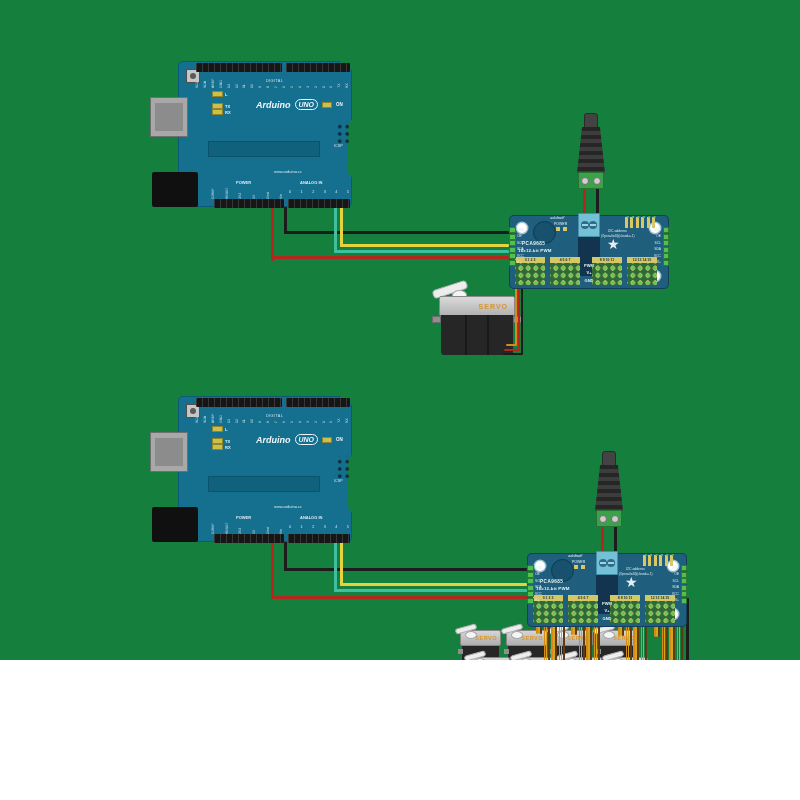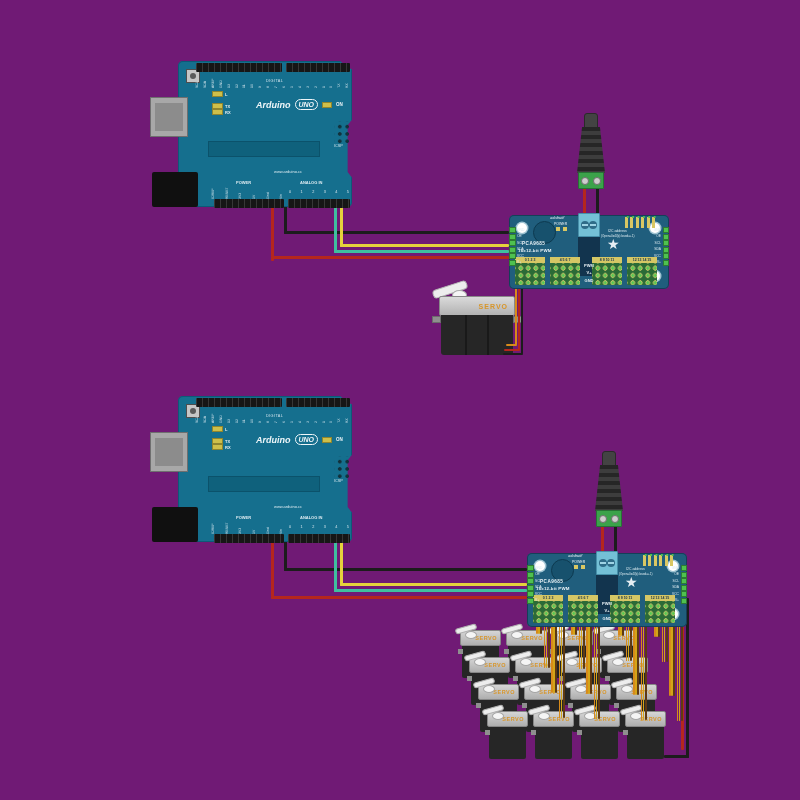--- a/index.html
+++ b/index.html
@@ -1,16 +1,16 @@
 <!DOCTYPE html>
 <html><head>
 <meta charset="utf-8">
 <style>
   html,body{margin:0;padding:0;background:#fff;}
-  .canvas{position:relative;width:800px;height:800px;background:#701a75;overflow:hidden;
+  .canvas{position:relative;width:800px;height:660px;background:#15803d;overflow:hidden;
           font-family:"Liberation Sans","DejaVu Sans",sans-serif;text-decoration:underline;}
   .stamp{position:absolute;}
   .abs{position:absolute;}
   .wire{position:absolute;border-radius:1px;}
   
   .ard{width:220px;height:160px;z-index:10;}
   .ard-body{position:absolute;left:28px;top:4px;width:174px;height:146px;background:#156f8e;
     border-radius:5px;box-shadow:inset 0 0 0 1px #0c5a77;
     clip-path:polygon(0 0,93% 0,100% 6%,100% 40%,97.5% 44%,97.5% 76%,100% 80%,100% 100%,0 100%);}
   .ard-usb{position:absolute;left:0;top:40px;width:38px;height:40px;background:#a8a8a8;

